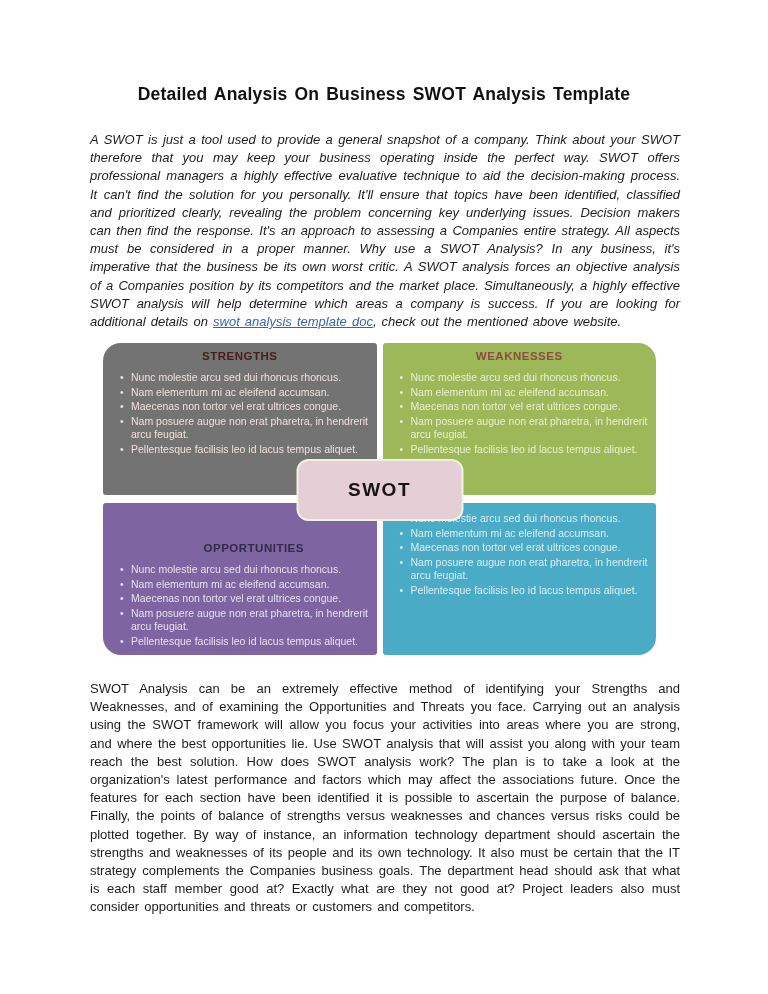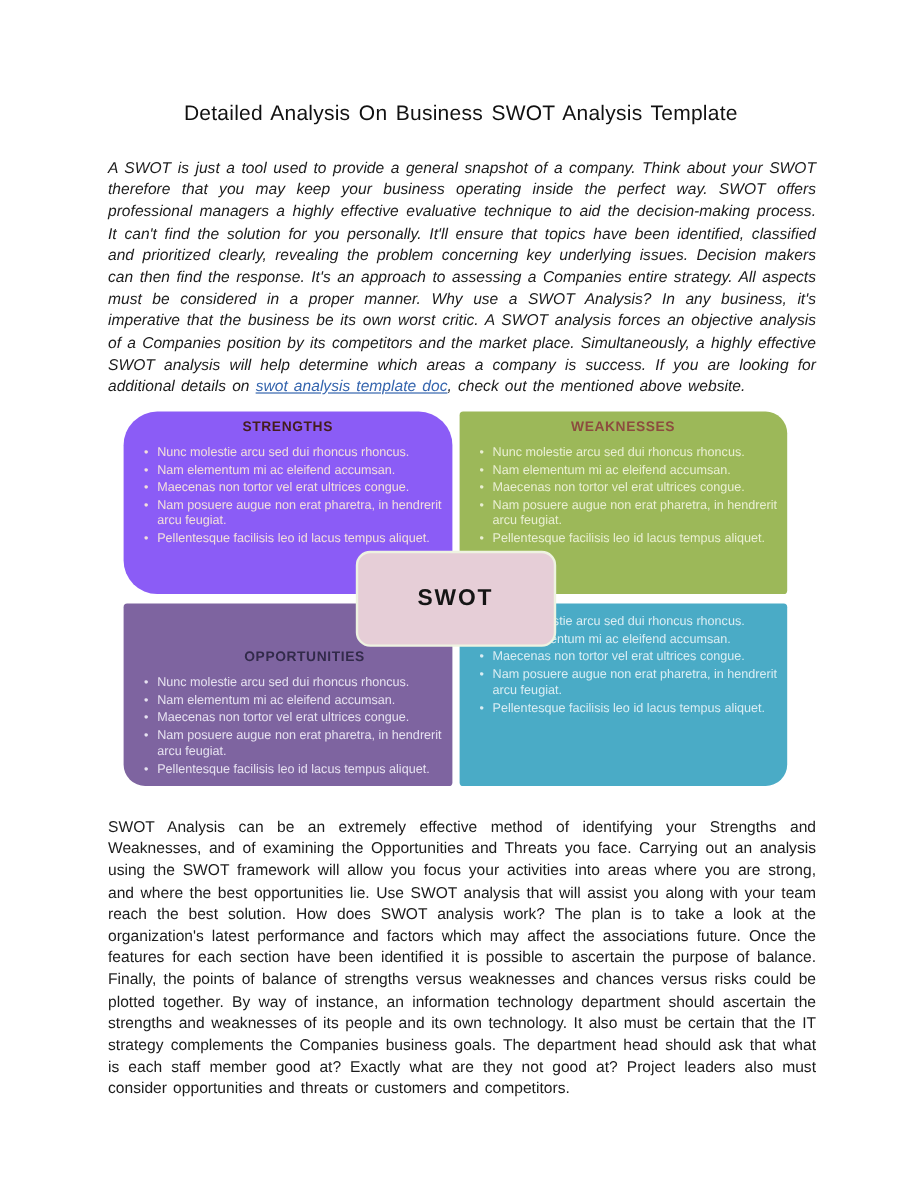--- a/index.html
+++ b/index.html
@@ -12,21 +12,21 @@
     font-family: "Liberation Sans", sans-serif;
     color: #1a1a1a;
   }
   .page { position: absolute; inset: 0; }
 
   h1.title {
     position: absolute;
     top: 84px; left: 0; width: 768px;
     margin: 0;
     font-size: 17.5px;
-    font-weight: normal;
+    font-weight: bold;
     text-align: center;
     letter-spacing: 0.2px;
     word-spacing: 2px;
     color: #111111;
   }
 
   .para {
     position: absolute;
     left: 90px; width: 590px;
     margin: 0;
@@ -77,21 +77,21 @@
     font-size: 10.5px;
     line-height: 13.6px;
     margin-bottom: 1px;
   }
   ul.qlist li::before { content: "\2022"; position: absolute; left: 0; top: 0; }
 
   .center-box {
     position: absolute;
     left: 50%; top: 116px;
     transform: translateX(-50%);
-    width: 167px; height: 80px;
+    width: 167px; height: 62px;
     border-radius: 12px;
     border: 2px solid #eef3e1;
     display: flex; align-items: center; justify-content: center;
     z-index: 2;
   }
   .center-box span {
     font-size: 19px;
     font-weight: bold;
     letter-spacing: 1.5px;
   }
@@ -100,21 +100,21 @@
 <body>
 
 <div class="page">
 
   <h1 class="title">Detailed Analysis On Business SWOT Analysis Template</h1>
 
   <p class="para para-intro"><span>A SWOT is just a tool used to provide a general snapshot of a company. Think about your SWOT therefore that you may keep your business operating inside the perfect way. SWOT offers professional managers a highly effective evaluative technique to aid the decision-making process. It can't find the solution for you personally. It'll ensure that topics have been identified, classified and prioritized clearly, revealing the problem concerning key underlying issues. Decision makers can then find the response. It's an approach to assessing a Companies entire strategy. All aspects must be considered in a proper manner. Why use a SWOT Analysis? In any business, it's imperative that the business be its own worst critic. A SWOT analysis forces an objective analysis of a Companies position by its competitors and the market place. Simultaneously, a highly effective SWOT analysis will help determine which areas a company is success. If you are looking for additional details on </span><a class="doclink" href="#" style="color: rgb(53, 101, 174);">swot analysis template doc</a><span>, check out the mentioned above website.</span></p>
 
   <div class="swot">
 
-    <div class="quad quad-tl quad-top" style="background: #8b5cf6; border-radius: 28px;">
+    <div class="quad quad-tl quad-top" style="background: #737373;">
       <div class="qheader" style="color: rgb(68, 29, 28);">STRENGTHS</div>
       <ul class="qlist" style="color: rgb(242, 222, 221);">
           <li>Nunc molestie arcu sed dui rhoncus rhoncus.</li>
           <li>Nam elementum mi ac eleifend accumsan.</li>
           <li>Maecenas non tortor vel erat ultrices congue.</li>
           <li>Nam posuere augue non erat pharetra, in hendrerit arcu feugiat.</li>
           <li>Pellentesque facilisis leo id lacus tempus aliquet.</li>
         </ul>
     </div>
 

